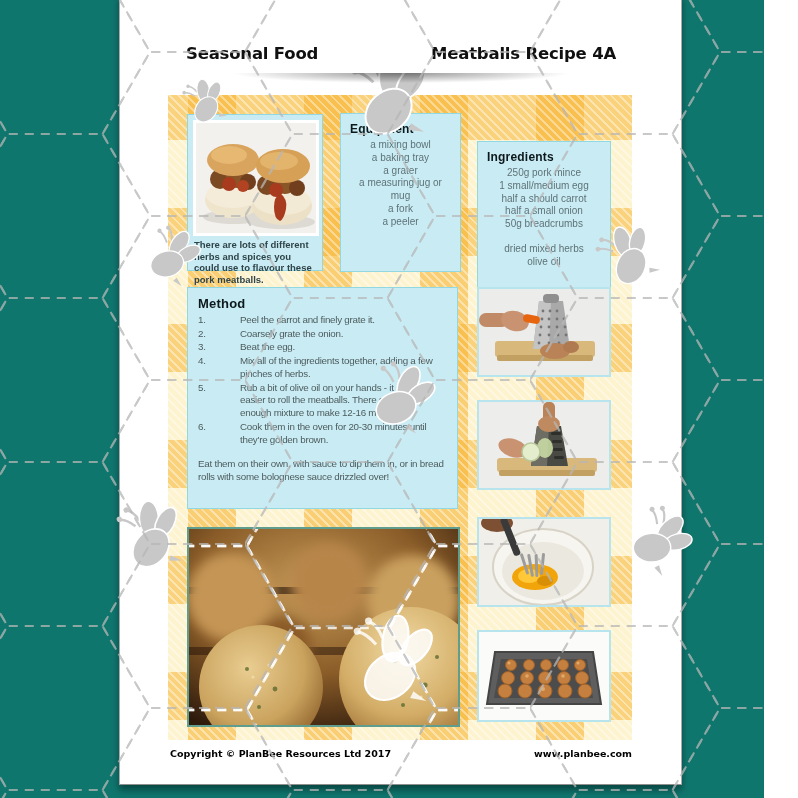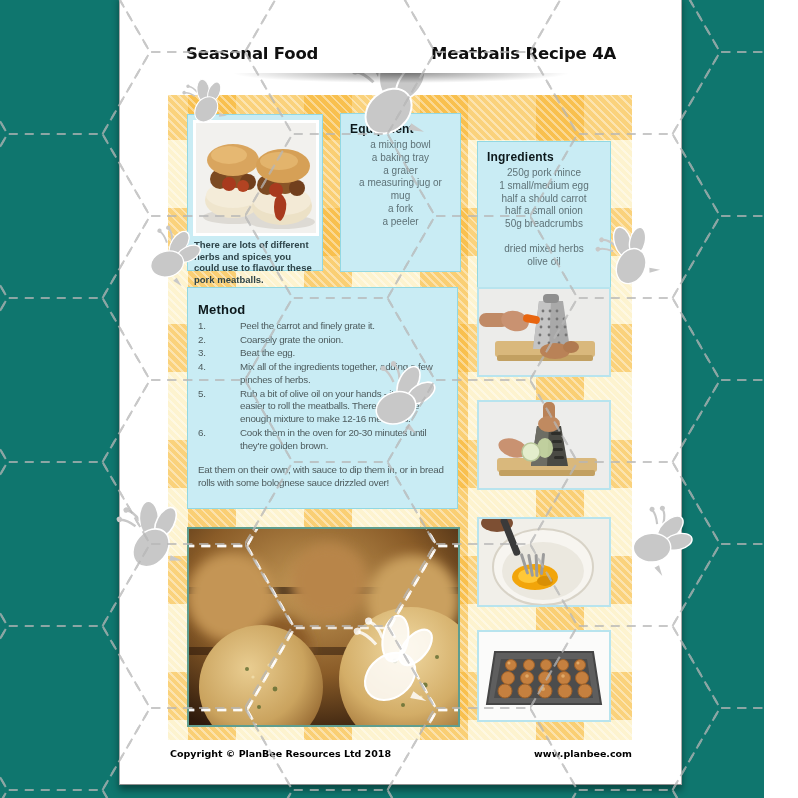--- a/index.html
+++ b/index.html
@@ -116,21 +116,21 @@
       <li>half a small onion</li>
       <li>50g breadcrumbs</li>
     </ul>
     <ul style="margin-top:12px;">
       <li>dried mixed herbs</li>
       <li>olive oil</li>
     </ul>
   </div>
 
   <div class="panel" style="left:187px;top:287px;width:271px;height:222px;padding:8px 10px;">
-    <h3 style="font-size:13px;margin-top:6px;">Method</h3>
+    <h3 style="font-size:13px;">Method</h3>
     <ol class="method-list">
       <li>
           <span class="num">1.</span>
           <span class="txt">Peel the carrot and finely grate it.</span>
         </li>
       <li>
           <span class="num">2.</span>
           <span class="txt">Coarsely grate the onion.</span>
         </li>
       <li>
@@ -315,21 +315,21 @@
       <g fill="#f3e3b4" opacity=".7">
         <circle cx="64" cy="148" r="1.6"></circle>
           <circle cx="80" cy="136" r="1.6"></circle>
           <circle cx="224" cy="142" r="1.8"></circle>
           <circle cx="232" cy="168" r="1.6"></circle>
       </g>
       <rect width="269" height="196" fill="url(#hexw)"></rect>
     </svg>
   </div>
 
-  <span class="footer-text" style="left:170px;top:748px;">Copyright © PlanBee Resources Ltd 2018</span>
+  <span class="footer-text" style="left:170px;top:748px;">Copyright © PlanBee Resources Ltd 2017</span>
   <span class="footer-text" style="left:452px;top:748px;width:180px;text-align:right;">www.planbee.com</span>
 
   <svg class="bee" style="left:339px;top:50px;transform:rotate(-12deg);z-index:5;" width="100" height="98" viewBox="0 0 100 100">
       <use href="#bee-shape"></use>
     </svg>
   <svg class="bee" style="left:179px;top:77px;transform:rotate(-25deg);z-index:5;" width="52" height="52" viewBox="0 0 100 100">
       <use href="#bee-shape"></use>
     </svg>
   <svg class="bee" style="left:139px;top:225px;transform:rotate(15deg);z-index:5;" width="64" height="64" viewBox="0 0 100 100">
       <use href="#bee-shape"></use>

